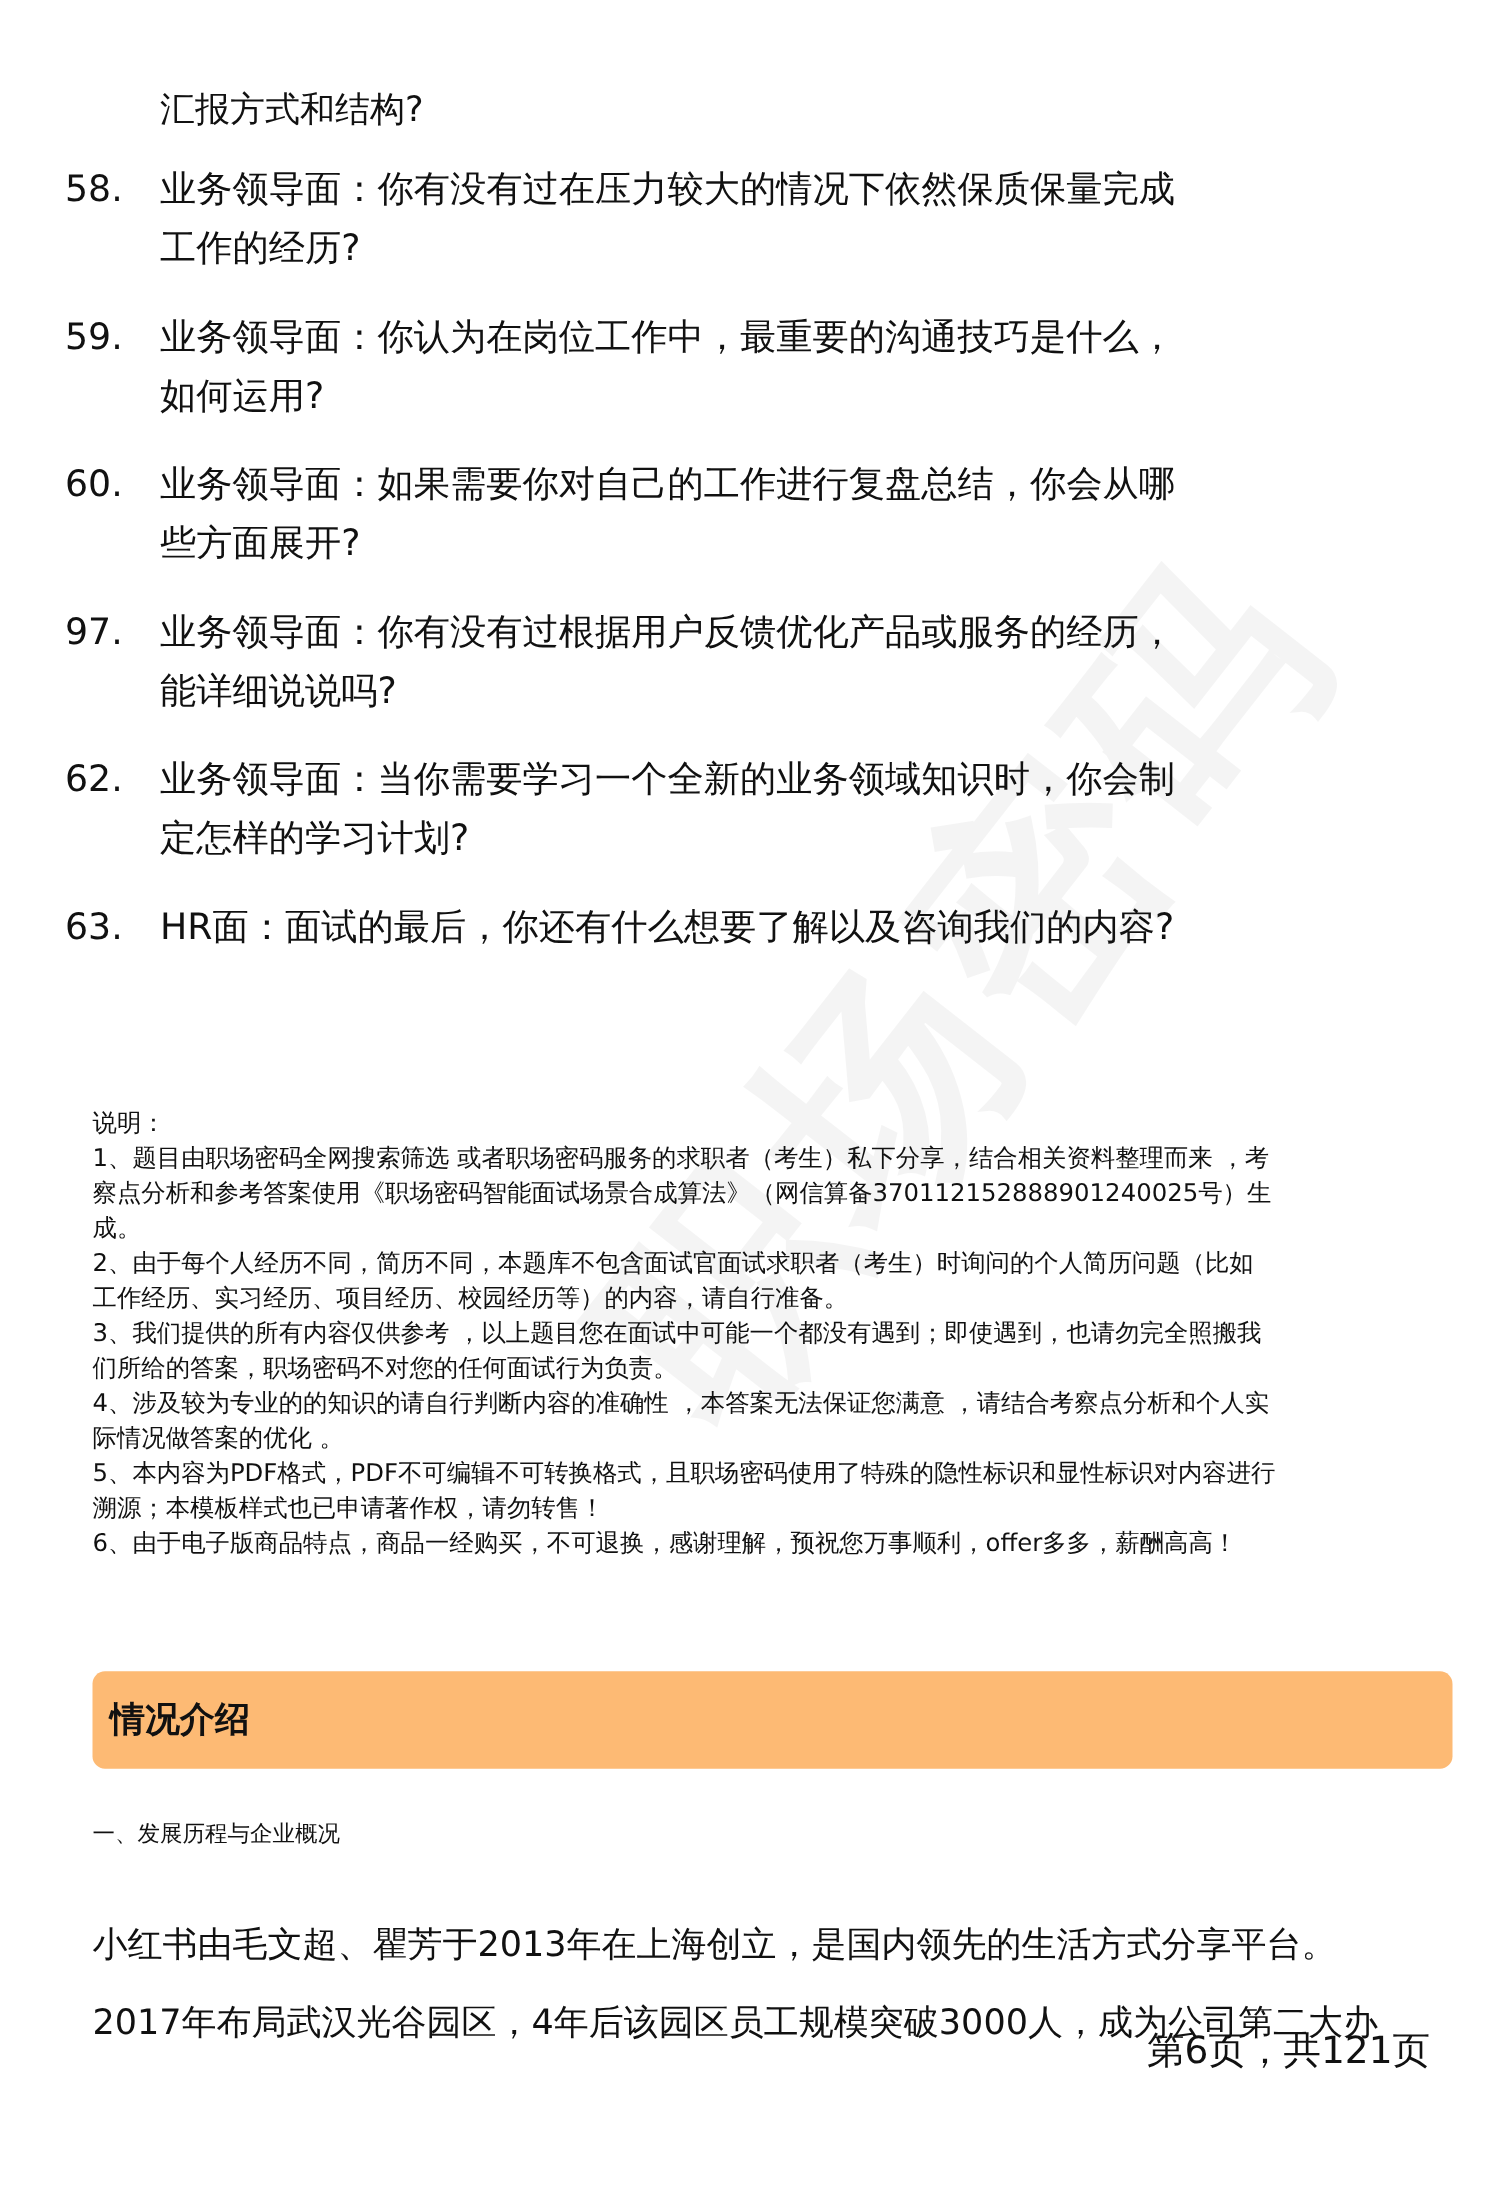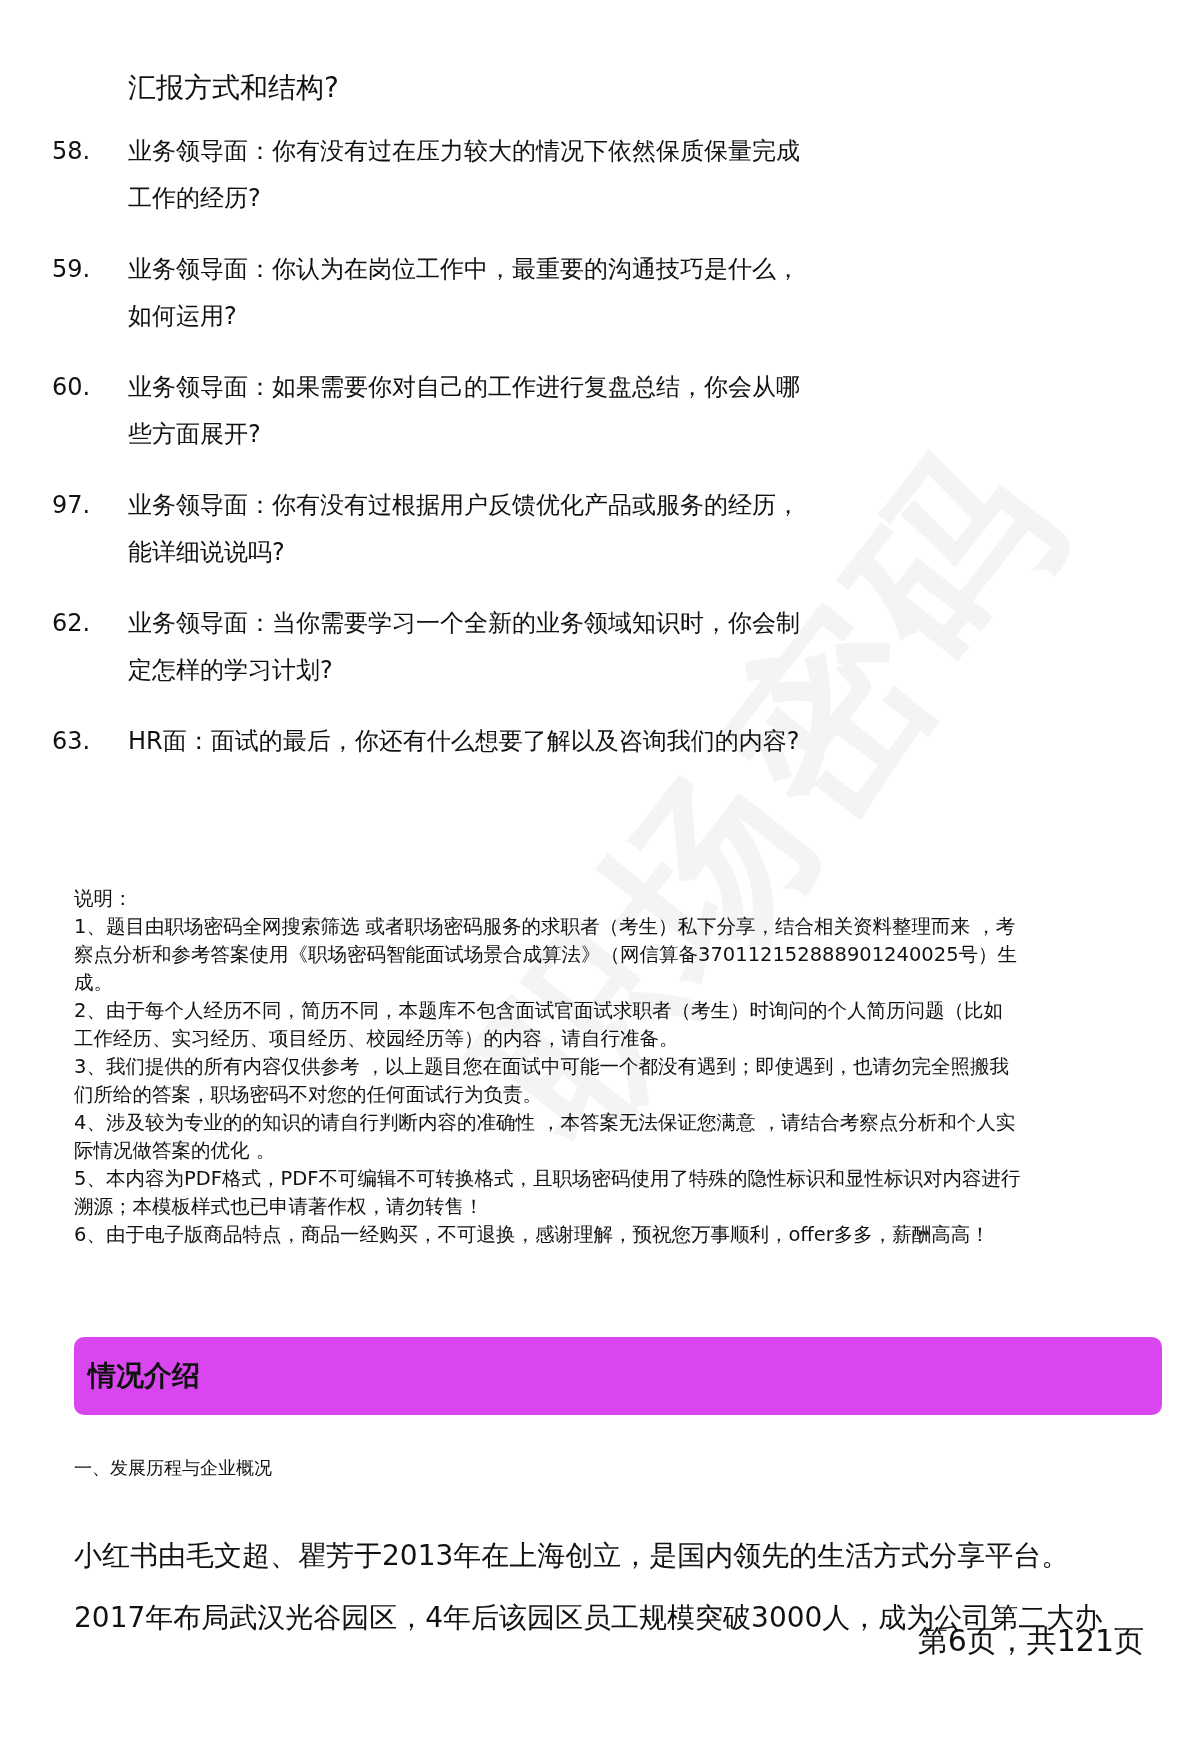--- a/index.html
+++ b/index.html
@@ -16,31 +16,31 @@
     font-size: 190px; font-weight: bold; color: rgba(0,0,0,0.045);
     transform: rotate(-52deg); transform-origin: 50% 50%;
     white-space: nowrap; letter-spacing: 10px;
     width: 760px; text-align: center; top: 160px;
   }
   .content { position: relative; z-index: 1; }
   .q-cont {
     position: absolute; left: 128px; top: 64px;
     font-size: 28px; line-height: 47px; width: 1020px;
   }
-  .q-item { position: absolute; left: 52px; width: 1100px; font-size: 24px; line-height: 47px; }
+  .q-item { position: absolute; left: 52px; width: 1100px; font-size: 29px; line-height: 47px; }
   .q-num { position: absolute; left: 0; top: 0; width: 76px; }
   .q-text { margin-left: 76px; width: 1010px; }
   .notes {
     position: absolute; left: 74px; top: 885px; width: 1090px;
     font-size: 19.5px; line-height: 28px; color: #111;
   }
   .notes p { margin: 0; }
   .banner {
     position: absolute; left: 74px; top: 1337px; width: 1088px; height: 78px;
-    background: #d946ef; border-radius: 10px;
+    background: #fdba74; border-radius: 10px;
   }
   .banner-title {
     position: absolute; left: 14px; top: 0; line-height: 78px;
     font-size: 28px; font-weight: bold; color: #111;
   }
   .subheading {
     position: absolute; left: 74px; top: 1446px; font-size: 18px; line-height: 44px;
   }
   .para { position: absolute; left: 74px; font-size: 28px; line-height: 44px; width: 1100px; white-space: nowrap; }
   .footer {

